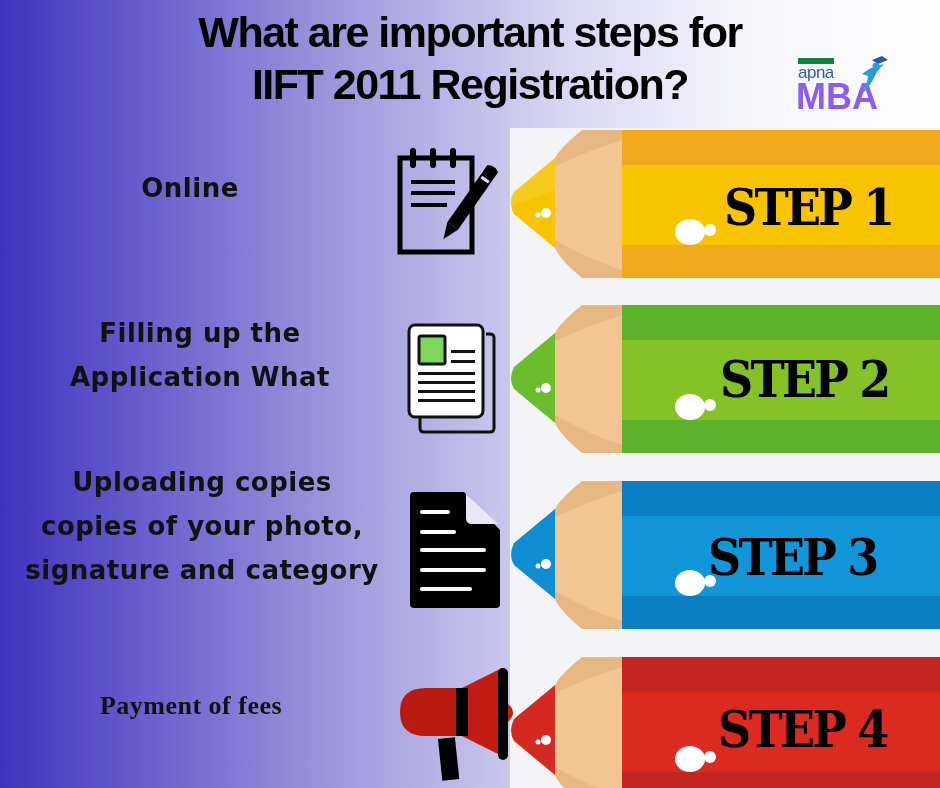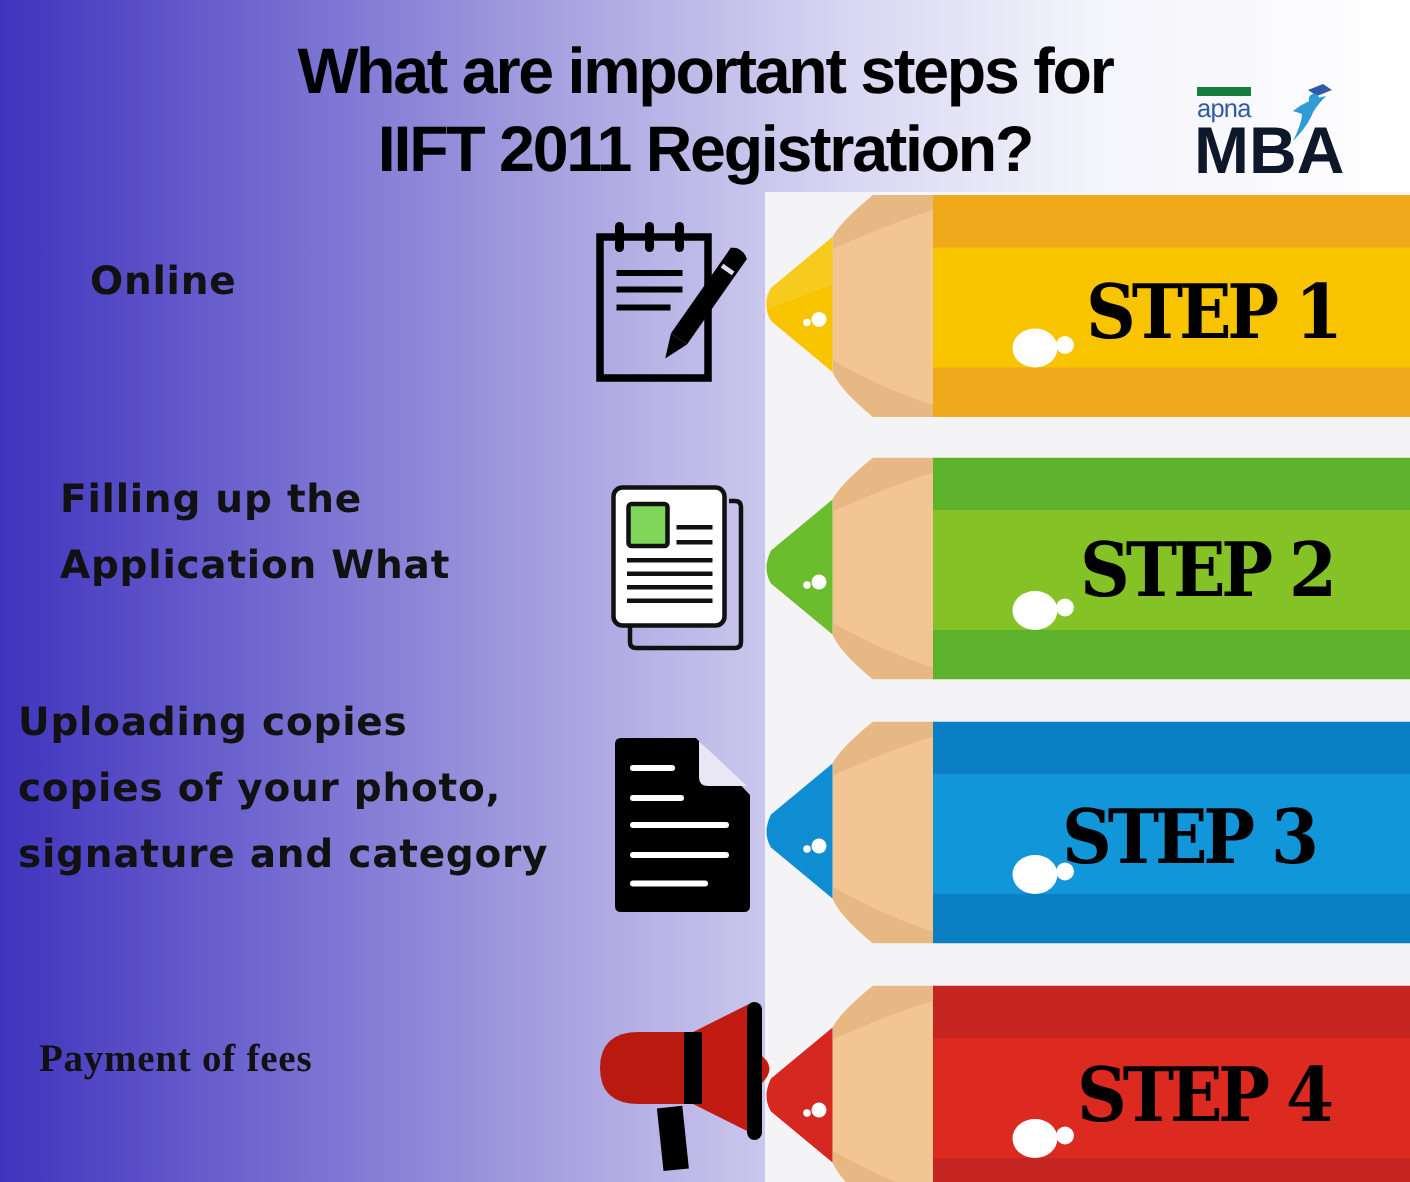--- a/index.html
+++ b/index.html
@@ -7,46 +7,46 @@
   body {
     position: relative;
     background: linear-gradient(90deg, #3f33bd 0%, #6f66cf 18%, #a8a3e0 40%, #d8d6f2 60%, #f4f4fb 78%, #ffffff 100%);
     font-family: "DejaVu Sans", sans-serif;
   }
   .title {
     position: absolute; left: 0; top: 6px; width: 940px;
     text-align: center;
     font-family: "Liberation Sans", sans-serif;
     font-weight: bold; font-size: 43px; line-height: 52px;
-    color: #000; letter-spacing: -1.5px; margin-top: 16px;
+    color: #000; letter-spacing: -1.5px;
   }
   .title span { display: block; }
   .logo {
     position: absolute; left: 794px; top: 56px; width: 100px; height: 66px;
   }
   .logo .apna {
     position: absolute; left: 4px; top: 2px;
     font-family: "Liberation Sans", sans-serif;
     font-size: 17px; color: #2f5aa8; letter-spacing: -0.5px;
     border-top: 6px solid #15803d; line-height: 16px; padding-top: 1px;
   }
   .logo .mba {
     position: absolute; left: 2px; top: 20px;
     font-family: "Liberation Sans", sans-serif;
-    font-weight: bold; font-size: 44px; color: #0f172a; letter-spacing: 0px;
+    font-weight: bold; font-size: 36px; color: #8b5cf6; letter-spacing: 0px;
   }
   .logo .figure {
     position: absolute; left: 64px; top: 0px; width: 30px; height: 40px;
   }
   .panel {
     position: absolute; left: 510px; top: 128px; width: 430px; height: 660px;
     background: #f4f4f6;
   }
   .step-text {
-    position: absolute; 
+    position: absolute; text-align: center;
     font-family: "DejaVu Sans", sans-serif; font-weight: bold;
     font-size: 26px; line-height: 44px; color: #111;
     letter-spacing: 0.5px;
   }
   .step-text span { display: block; }
   .icon { position: absolute; }
   .pencil { position: absolute; left: 510px; width: 430px; }
   .pencil svg { display: block; }
   .step-label {
     position: absolute;

